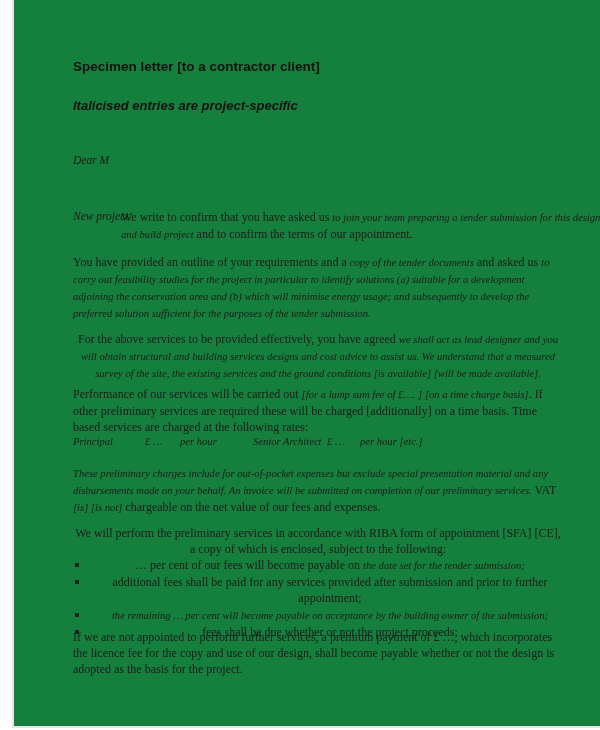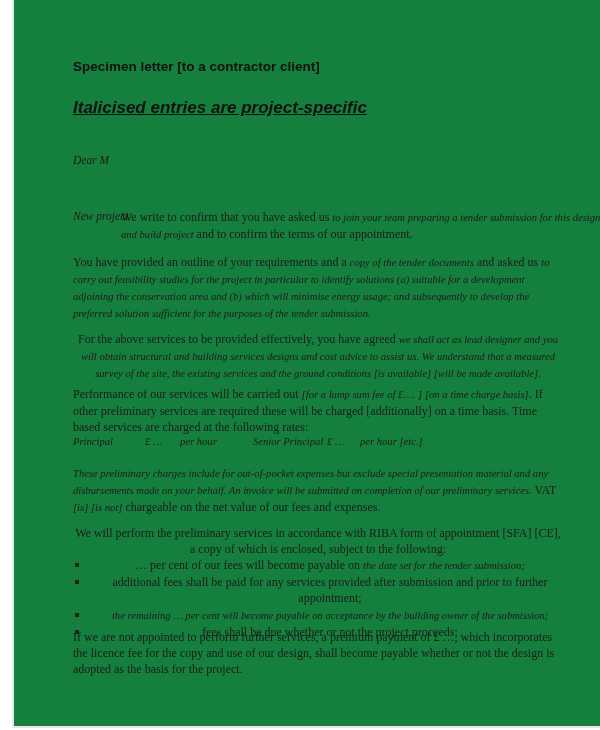--- a/index.html
+++ b/index.html
@@ -9,21 +9,21 @@
       border-left: 2px solid #e6e6e6; border-right: 2px solid #e6e6e6; border-bottom: 2px solid #e6e6e6;
       box-sizing: border-box; background: #15803d;
     }
     .content { position: absolute; left: 59px; top: 0; width: 500px; color: #1a1a1a; }
     .title {
       position: absolute; top: 59px; left: 0; white-space: nowrap;
       font-family: "Liberation Sans", sans-serif; font-weight: bold; font-size: 13.5px; color: #111;
     }
     .subtitle {
       position: absolute; top: 98px; left: 0; white-space: nowrap;
-      font-family: "Liberation Sans", sans-serif; font-weight: bold; font-style: italic; font-size: 17px; color: #111; text-decoration: underline;
+      font-family: "Liberation Sans", sans-serif; font-weight: bold; font-style: italic; font-size: 13px; color: #111;
     }
     .serif { font-family: "Liberation Serif", serif; font-size: 12px; line-height: 16px; color: #1a1a1a; }
     .it { font-style: italic; font-size: 10.6px; }
     .block { position: absolute; left: 0; width: 490px; }
     .salutation { top: 152px; }
     .subject { top: 180px; margin-top: 28px; }
     .p1 { top: 209px; margin-left: 48px; }
     .p2 { top: 254px; }
     .p3 { top: 331px; text-align: center; }
     .p4 { top: 386px; }
@@ -62,21 +62,21 @@
     </div>
 
     <div class="block p4 serif">
       <span>Performance of our services will be carried out </span><span class="it">[for a lump sum fee of £…. ] [on a time charge basis]</span><span>. If other preliminary services are required these will be charged [additionally] on a time basis. Time based services are charged at the following rates:</span>
     </div>
 
     <div class="block rates serif it" style="height:16px">
       <span class="r" style="left:0">Principal</span>
       <span class="r" style="left:72px">£ …</span>
       <span class="r" style="left:107px">per hour</span>
-      <span class="r" style="left:180px">Senior Principal</span>
+      <span class="r" style="left:180px">Senior Architect</span>
       <span class="r" style="left:254px">£ …</span>
       <span class="r" style="left:287px">per hour [etc.]</span>
     </div>
 
     <div class="block p5 serif">
       <span class="it">These preliminary charges include for out-of-pocket expenses but exclude special presentation material and any disbursements made on your behalf. An invoice will be submitted on completion of our preliminary services.</span><span> VAT </span><span class="it">[is] [is not]</span><span> chargeable on the net value of our fees and expenses.</span>
     </div>
 
     <div class="block p6 serif">
       <div>We will perform the preliminary services in accordance with RIBA form of appointment [SFA] [CE], a copy of which is enclosed, subject to the following:</div>

